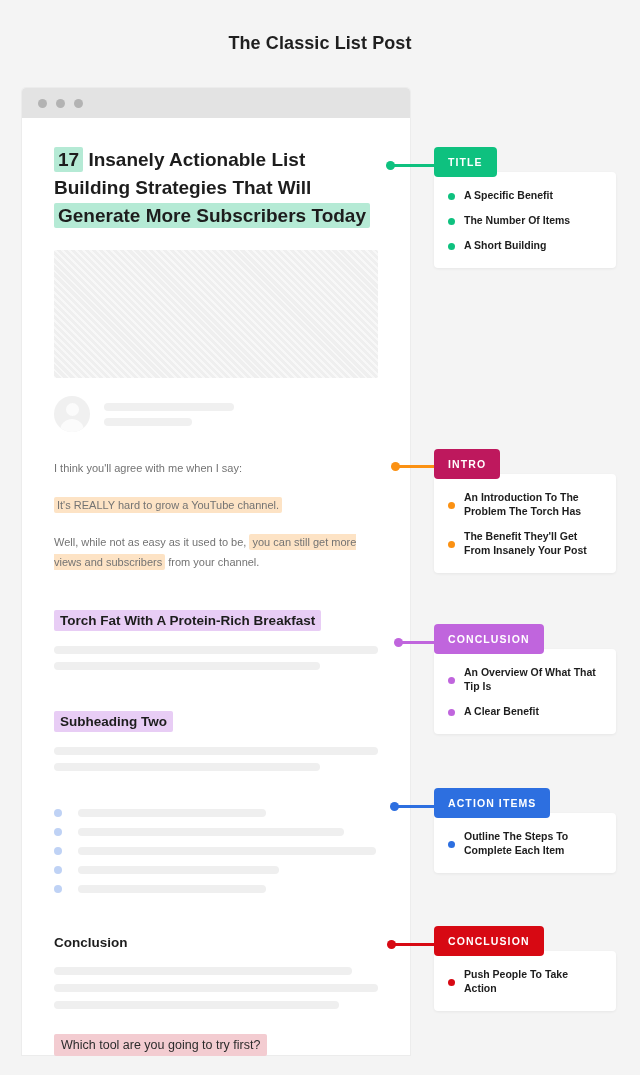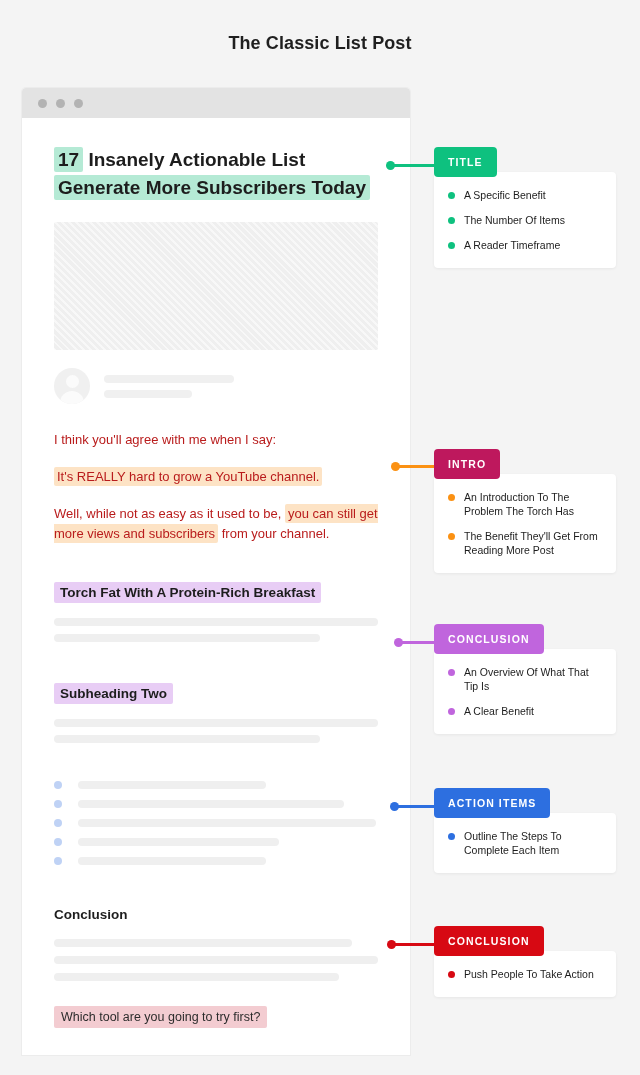--- a/index.html
+++ b/index.html
@@ -51,21 +51,21 @@
 
   
   .byline { margin-top: 18px; display: flex; align-items: center; gap: 14px; }
   .avatar { width: 36px; height: 36px; border-radius: 50%; background: #f0f0f0; position: relative; overflow: hidden; }
   .avatar .head { position: absolute; width: 13px; height: 13px; border-radius: 50%; background: #fbfbfb; left: 11.5px; top: 7px; }
   .avatar .body { position: absolute; width: 24px; height: 20px; border-radius: 12px 12px 0 0; background: #fbfbfb; left: 6px; top: 23px; }
   .byline-lines { display: flex; flex-direction: column; gap: 7px; }
   .bar { height: 8px; border-radius: 4px; background: #f0f0f0; }
 
   
-  .para { font-size: 13px; line-height: 20px; color: #b91c1c; }
+  .para { font-size: 11px; line-height: 20px; color: #737373; }
   .p1 { margin-top: 26px; }
   .p2 { margin-top: 17px; }
   .p3 { margin-top: 17px; }
   .hl-orange { background: #fde3c5; padding: 2px 3px; border-radius: 2px; }
   .hl-purple { background: #e8cdf5; padding: 3px 6px; border-radius: 2px; }
   .hl-pink   { background: #f3ccd1; padding: 4px 7px; border-radius: 2px; }
 
   .sub-h { font-size: 13.5px; font-weight: bold; color: #1d1d1d; display: inline-block; }
   .sub1-wrap { margin-top: 38px; }
   .sub2-wrap { margin-top: 41px; }
@@ -89,21 +89,21 @@
   .anno .tab {
     display: inline-block; padding: 9px 14px; border-radius: 4px;
     font-size: 10.5px; font-weight: bold; letter-spacing: 1.1px; color: #fff;
     position: relative; z-index: 2;
   }
   .anno .card {
     background: #fff; border-radius: 4px; margin-top: -5px;
     padding: 16px 14px 16px 14px; position: relative; z-index: 1;
     box-shadow: 0 1px 3px rgba(0,0,0,.06);
   }
-  .anno .item { display: flex; gap: 9px; font-size: 10.5px; line-height: 14px; color: #1d1d1d; font-weight: normal; }
+  .anno .item { display: flex; gap: 9px; font-size: 10.5px; line-height: 14px; color: #1d1d1d; font-weight: bold; align-items: center; }
   .anno .item + .item { margin-top: 11px; }
   .anno .dot-b { width: 7px; height: 7px; border-radius: 50%; flex: none; margin-top: 3.5px; }
 
   
   .conn { position: absolute; height: 3px; z-index: 0; }
   .conn .cdot { position: absolute; left: -4px; top: -3px; width: 9px; height: 9px; border-radius: 50%; }
 </style>
 </head>
 <body>
 
@@ -117,20 +117,23 @@
       <span class="dot"></span>
       <span class="dot"></span>
     </div>
 
     <div class="browser-body">
 
       <div class="art-title">
         <span class="line">
           <span class="seg hl-mint">17</span>
           <span class="seg plain">Insanely Actionable List</span>
+        </span>
+        <span class="line">
+          <span class="seg plain">Building Strategies That Will</span>
         </span>
         <span class="line">
           <span class="seg hl-mint">Generate More Subscribers Today</span>
         </span>
       </div>
 
       <div class="img-ph"></div>
 
       <div class="byline">
         <div class="avatar">
@@ -212,34 +215,34 @@
           <div class="item">
             <span class="dot-b" style="background: rgb(14, 193, 127);"></span>
             <span>A Specific Benefit</span>
           </div>
           <div class="item">
             <span class="dot-b" style="background: rgb(14, 193, 127);"></span>
             <span>The Number Of Items</span>
           </div>
           <div class="item">
             <span class="dot-b" style="background: rgb(14, 193, 127);"></span>
-            <span>A Reader Timeframe</span>
+            <span>A Short Building</span>
           </div>
         </div></div>
       <div class="conn" style="left: 395px; top: 465px; width: 41px; background: rgb(251, 145, 19);">
         <span class="cdot" style="background: rgb(251, 145, 19);"></span>
       </div>
       <div class="anno" style="top: 449px;"><div class="tab" style="background: #be185d;">INTRO</div><div class="card">
           <div class="item">
             <span class="dot-b" style="background: rgb(251, 145, 19);"></span>
             <span>An Introduction To The Problem The Torch Has</span>
           </div>
           <div class="item">
             <span class="dot-b" style="background: rgb(251, 145, 19);"></span>
-            <span>The Benefit They'll Get From Reading More Post</span>
+            <span>The Benefit They'll Get From Insanely Your Post</span>
           </div>
         </div></div>
       <div class="conn" style="left: 398px; top: 641px; width: 38px; background: rgb(192, 101, 221);">
         <span class="cdot" style="background: rgb(192, 101, 221);"></span>
       </div>
       <div class="anno" style="top: 624px;"><div class="tab" style="background: rgb(192, 101, 221);">CONCLUSION</div><div class="card">
           <div class="item">
             <span class="dot-b" style="background: rgb(192, 101, 221);"></span>
             <span>An Overview Of What That Tip Is</span>
           </div>

